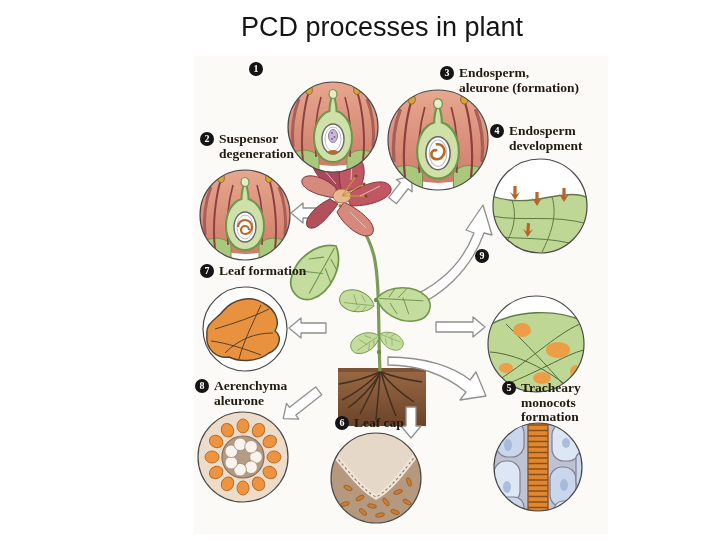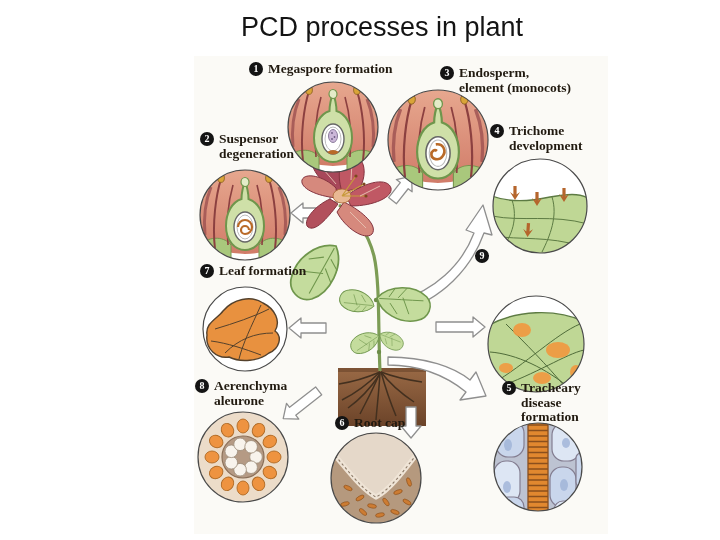--- a/index.html
+++ b/index.html
@@ -293,46 +293,45 @@
           </g>
           <rect x="-10" y="-46" width="20" height="92" fill="#e1882f" stroke="#8a4f1d" stroke-width="1.3"></rect>
           <path d="M-10,-42 H10 M-10,-36.5 H10 M-10,-31 H10 M-10,-25.5 H10 M-10,-20 H10 M-10,-14.5 H10 M-10,-9 H10 M-10,-3.5 H10 M-10,2 H10 M-10,7.5 H10 M-10,13 H10 M-10,18.5 H10 M-10,24 H10 M-10,29.5 H10 M-10,35 H10 M-10,40.5 H10" stroke="#8a4f1d" stroke-width="1.6"></path>
         </g>
         <circle r="44" fill="none" stroke="#4a4a4a" stroke-width="1.2"></circle>
       </g>
     </svg>
 
     <div class="label l1">
       <span class="badge">1</span>
-      <span>Megaspore formation</span>
     </div>
     <div class="label l2">
       <span class="badge">2</span>
       <span>Suspensor
 degeneration</span>
     </div>
     <div class="label l3">
       <span class="badge">3</span>
       <span>Endosperm,
-element (monocots)</span>
+aleurone (formation)</span>
     </div>
     <div class="label l4">
       <span class="badge">4</span>
-      <span>Trichome
+      <span>Endosperm
 development</span>
     </div>
     <div class="label l5">
       <span class="badge">5</span>
       <span>Tracheary
-disease
+monocots
 formation</span>
     </div>
     <div class="label l6">
       <span class="badge">6</span>
-      <span>Root cap</span>
+      <span>Leaf cap</span>
     </div>
     <div class="label l7">
       <span class="badge">7</span>
       <span>Leaf formation</span>
     </div>
     <div class="label l8">
       <span class="badge">8</span>
       <span>Aerenchyma
 aleurone</span>
     </div>

